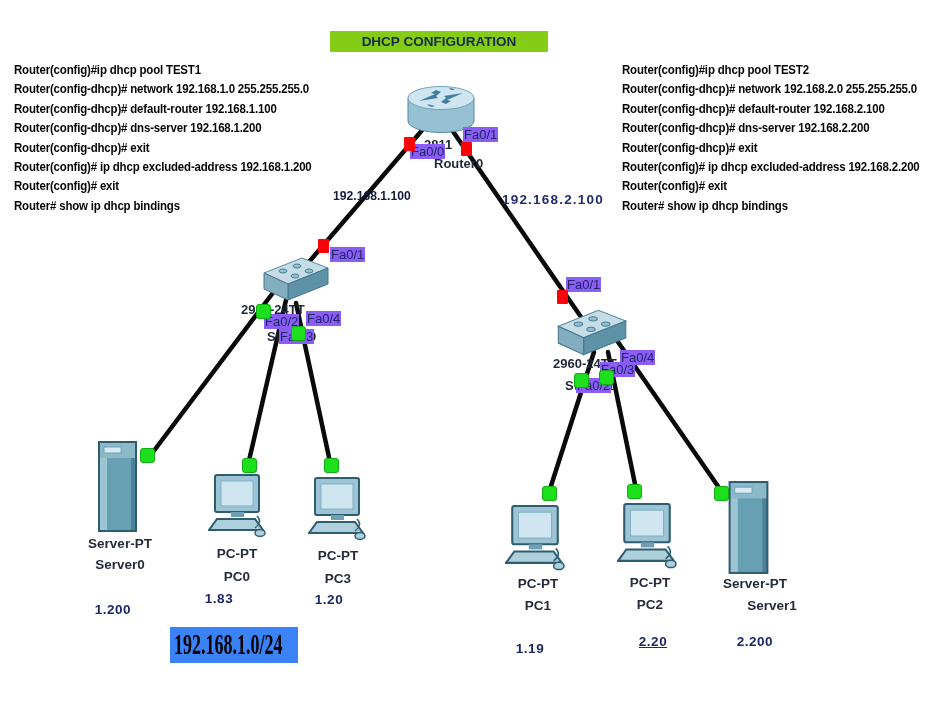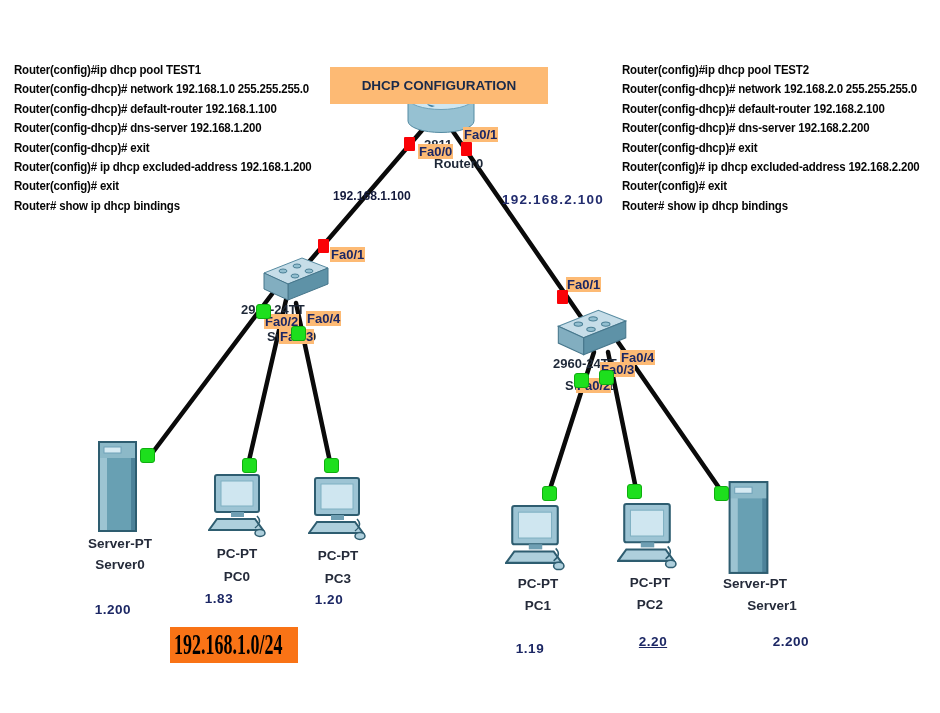--- a/index.html
+++ b/index.html
@@ -3,42 +3,42 @@
 <meta charset="utf-8">
 <style>
   html,body{margin:0;padding:0;background:#fff;}
   .canvas{position:relative;width:940px;height:713px;background:#ffffff;overflow:hidden;
           font-family:"Liberation Sans",sans-serif;}
   
   .cfg{position:absolute;z-index:3;font-weight:700;font-size:13.5px;color:#060606;
        line-height:19.4px;white-space:nowrap;transform:scaleX(0.85);transform-origin:0 0;
        letter-spacing:-0.2px;}
   .title{position:absolute;z-index:3;left:330px;top:31px;width:218px;text-align:center;
-         font-size:13.5px;font-weight:700;color:#1a2a4a;background:#fdba74;padding:11px 0;margin-top:36px;}
+         font-size:13.5px;font-weight:700;color:#1a2a4a;background:#84cc16;padding:3px 0;}
   svg.wires{position:absolute;left:0;top:0;z-index:1;}
   .icon{position:absolute;z-index:2;}
   
   .dot{position:absolute;z-index:5;}
   .dot.g{width:13px;height:13px;background:#1ddf1d;border:1px solid #0fae0f;border-radius:3px;}
   .dot.r{width:11px;height:14px;background:#fa0207;border-radius:1px;}
   
-  .plabel{position:absolute;z-index:4;font-size:13px;font-weight:700;color:#1c2764;
-          background:#fdba74;line-height:15px;padding:0 1px;white-space:nowrap;}
+  .plabel{position:absolute;z-index:4;font-size:13px;font-weight:400;color:#1c2764;
+          background:#8b5cf6;line-height:15px;padding:0 1px;white-space:nowrap;}
   
   .nlabel{position:absolute;z-index:3;font-size:13px;font-weight:700;color:#1e2838;
           line-height:15px;white-space:nowrap;}
   .dlabel{position:absolute;z-index:3;font-size:13.5px;font-weight:700;color:#252b3a;
           text-align:center;white-space:nowrap;}
   .iplabel{position:absolute;z-index:3;font-size:13.5px;font-weight:700;color:#1c2764;
            text-align:center;letter-spacing:0.5px;white-space:nowrap;}
   .gwlabel{position:absolute;z-index:3;font-size:13.5px;font-weight:700;color:#141a3c;
            white-space:nowrap;transform:scaleX(0.9);transform-origin:0 0;}
   .gwlabel.spaced{letter-spacing:1.2px;color:#222c6e;transform:none;}
   
-  .subnet{position:absolute;z-index:3;background:#f97316;padding:3px 4px 5px 4px;text-decoration:underline;}
+  .subnet{position:absolute;z-index:3;background:#3b82f6;padding:3px 4px 5px 4px;text-decoration:underline;}
   .subnet span{display:inline-block;font-family:"Liberation Serif",serif;font-weight:700;
                font-size:29px;line-height:28px;color:#000;transform:scaleX(0.62);
                transform-origin:0 0;white-space:nowrap;}
 </style>
 </head>
 <body>
 
 <div class="canvas">
 
   <svg class="wires" width="940" height="713">
@@ -168,21 +168,21 @@
   </svg>
 
   <div class="nlabel" style="left:424px;top:137px;">2811</div>
   <div class="nlabel" style="left:434px;top:156px;">Router0</div>
   <div class="nlabel" style="left:241px;top:302px;">2960-24TT</div>
   <div class="nlabel" style="left:267px;top:329px;">Switch0</div>
   <div class="nlabel" style="left:553px;top:356px;">2960-24TT</div>
   <div class="nlabel" style="left:565px;top:378px;">Switch1</div>
 
   <div class="plabel" style="left:463px;top:127px;">Fa0/1</div>
-  <div class="plabel" style="left:410px;top:144px;margin-left:8px;">Fa0/0</div>
+  <div class="plabel" style="left:410px;top:144px;">Fa0/0</div>
   <div class="plabel" style="left:330px;top:247px;">Fa0/1</div>
   <div class="plabel" style="left:264px;top:314px;">Fa0/2</div>
   <div class="plabel" style="left:306px;top:311px;">Fa0/4</div>
   <div class="plabel" style="left:279px;top:329px;">Fa0/3</div>
   <div class="plabel" style="left:566px;top:277px;">Fa0/1</div>
   <div class="plabel" style="left:620px;top:350px;">Fa0/4</div>
   <div class="plabel" style="left:600px;top:362px;">Fa0/3</div>
   <div class="plabel" style="left:576px;top:378px;">Fa0/2</div>
 
   <div class="gwlabel" style="left:333px;top:188px;">192.168.1.100</div>
@@ -203,21 +203,21 @@
   <div class="dlabel" style="left:508px;top:576px;width:60px;">PC-PT</div>
   <div class="dlabel" style="left:508px;top:598px;width:60px;">PC1</div>
   <div class="iplabel" style="left:500px;top:641px;width:60px;">1.19</div>
 
   <div class="dlabel" style="left:620px;top:575px;width:60px;">PC-PT</div>
   <div class="dlabel" style="left:620px;top:597px;width:60px;">PC2</div>
   <div class="iplabel" style="left:623px;top:634px;width:60px;text-decoration:underline;">2.20</div>
 
   <div class="dlabel" style="left:713px;top:576px;width:84px;">Server-PT</div>
   <div class="dlabel" style="left:730px;top:598px;width:84px;">Server1</div>
-  <div class="iplabel" style="left:752px;top:634px;width:78px;">2.200</div>
+  <div class="iplabel" style="left:716px;top:634px;width:78px;">2.200</div>
 
   <div class="subnet" style="left:170px;top:627px;width:120px;">
     <span>192.168.1.0/24</span>
   </div>
 
   <div class="dot r" style="left:404px;top:137px;"></div>
   <div class="dot r" style="left:461px;top:142px;"></div>
   <div class="dot r" style="left:318px;top:239px;"></div>
   <div class="dot r" style="left:557px;top:290px;"></div>
   <div class="dot g" style="left:256px;top:304px;"></div>

